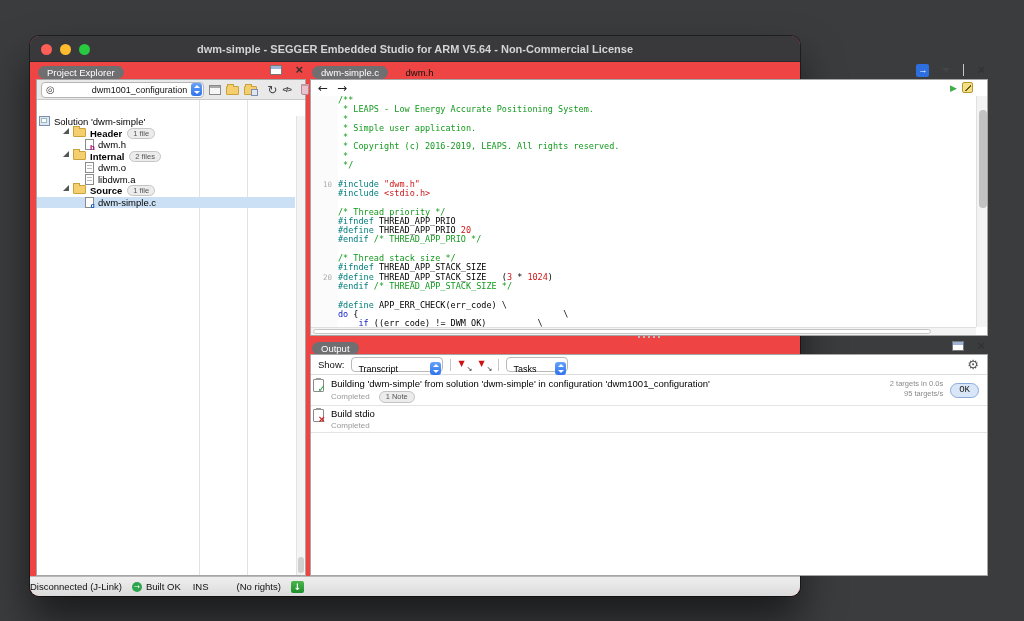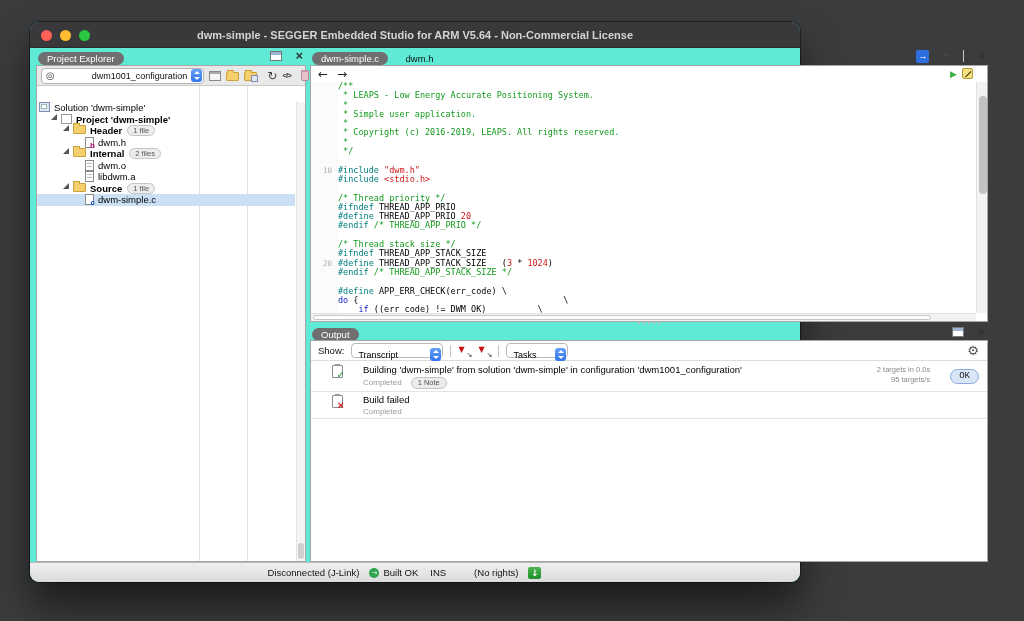--- a/index.html
+++ b/index.html
@@ -1,20 +1,20 @@
 <!DOCTYPE html>
 <html><head>
 <meta charset="utf-8">
 <style>
   * { margin:0; padding:0; box-sizing:border-box; }
   html,body { width:1024px; height:621px; overflow:hidden; }
   body { background:#3b3c3e; font-family:"Liberation Sans", sans-serif; position:relative; }
 
-  .window { position:absolute; left:30px; top:22px; width:770px; height:560px;
-    border-radius:9px; background:#5eead4;
+  .window { position:absolute; left:30px; top:36px; width:770px; height:560px;
+    border-radius:9px; background:#ef4444;
     box-shadow:0 24px 42px rgba(0,0,0,.55), 0 0 0 1px rgba(0,0,0,.45); }
 
   
   .titlebar { position:absolute; left:0; top:0; right:0; height:26px; background:#39393b;
     border-bottom:1px solid #2a2a2c; border-radius:9px 9px 0 0; }
   .title { color:#d4d4d6; font-size:11px; font-weight:bold; text-align:center; line-height:26px;
     white-space:nowrap; overflow:hidden; }
   .lights { position:absolute; left:11px; top:8px; display:flex; gap:8px; }
   .light { width:11px; height:11px; border-radius:50%; display:inline-block; }
   .l-red{background:#ff5f57;} .l-yellow{background:#febc2e;} .l-green{background:#28c840;}
@@ -130,37 +130,37 @@
   .show-label { font-size:9.5px; color:#111; }
   .dropdown { display:flex; align-items:center; justify-content:space-between; background:#fff;
     border:1px solid #b9b9b9; border-radius:4px; height:15px; font-size:9px; padding:8px 1px 0 6px; }
   .dd-transcript { width:92px; } .dd-tasks { width:62px; }
   .funnel-red { position:relative; width:13px; height:12px; }
   .funnel-red::before { content:"▼"; font-family:"DejaVu Sans", sans-serif; position:absolute; left:0; top:0; color:#cc1111; font-size:8px; line-height:10px; }
   .funnel-red::after { content:"↘"; font-family:"DejaVu Sans", sans-serif; position:absolute; right:-1px; bottom:-2px; color:#222; font-size:7px; line-height:7px; }
   .show-gear { position:absolute; right:8px; top:3px; }
 
   .out-rows { position:absolute; left:0; top:21px; right:0; bottom:0; overflow:hidden; }
-  .out-row { min-height:24px; border-bottom:1px solid #e4e4e4; display:flex; padding:2px 8px 2px 21px; gap:20px; align-items:flex-start; }
+  .out-row { min-height:24px; border-bottom:1px solid #e4e4e4; display:flex; padding:2px 8px 2px 2px; gap:7px; align-items:flex-start; }
   .clip { flex:none; width:11px; height:13px; background:#fff; border:1px solid #8a8a8a; border-radius:1px; position:relative; margin-top:1px; }
   .clip::before { content:""; position:absolute; left:2px; top:-2px; width:5px; height:2px; background:#9a9a9a; }
   .clip.task-success::after { content:"✓"; font-family:"DejaVu Sans", sans-serif; position:absolute; right:-3px; bottom:-3px; color:#1d9e33; font-size:10px; font-weight:bold; line-height:10px; }
   .clip.task-failed::after { content:"×"; position:absolute; right:-2px; bottom:-3px; color:#d42222; font-size:11px; font-weight:bold; line-height:10px; }
   .row-main { flex:1; }
   .row-title { font-size:9.5px; color:#000; line-height:12px; }
   .row-sub { display:flex; gap:9px; align-items:center; margin-top:1px; }
   .row-status { font-size:8px; color:#999; }
   .note-badge { font-size:7.5px; color:#555; background:#ececec; border:1px solid #c3c3c3; border-radius:7px; padding:0 6px; line-height:9.5px; }
   .row-detail { flex:none; text-align:right; font-size:7.5px; color:#8a8a8a; line-height:9.5px; margin-top:1px; }
   .ok-btn { flex:none; align-self:center; background:#d9e6f8; border:1px solid #89abdc; border-radius:9px;
     font-size:9px; line-height:13px; padding:0 8px; color:#222; font-family:Liberation Mono, monospace; }
 
   
   .statusbar { position:absolute; left:0; right:0; bottom:0; height:20px; background:linear-gradient(#efefef,#dbdbdb);
-    border-top:1px solid #b8b8b8; border-radius:0 0 9px 9px; display:flex; align-items:center; justify-content:center;
+    border-top:1px solid #b8b8b8; border-radius:0 0 9px 9px; display:flex; align-items:center; justify-content:flex-start;
     font-size:9.5px; color:#111; }
   .sb-conn { margin-right:10px; }
   .sb-built { display:flex; align-items:center; gap:4px; margin-right:12px; }
   .built-ok-icon { width:10px; height:10px; border-radius:50%; background:#2ea44f; color:#fff; font-size:7px;
     line-height:10px; text-align:center; font-family:"DejaVu Sans", sans-serif; }
   .sb-ins { margin-right:28px; }
   .sb-noeditor { margin-right:10px; }
   .dl-icon { width:13px; height:12px; border-radius:2px; background:linear-gradient(#4db54d,#1d8f2c);
     color:#fff; font-size:9px; font-weight:bold; line-height:12px; text-align:center;
     font-family:"DejaVu Sans", sans-serif; margin-right:21px; }
@@ -204,26 +204,20 @@
         <span class="vsep"></span>
         <span class="tb-icon gear-icon">⚙</span>
       </div>
       <div class="vline vl1"></div>
       <div class="vline vl2"></div>
       <div class="tree" id="tree">
           <div class="tree-row">
             <span class="tree-indent" style="width: 2px;"></span>
             <span class="ticon solution"></span>
             <span class="tlabel">Solution 'dwm-simple'</span>
-          </div>
-          <div class="tree-row">
-            <span class="tree-indent" style="width: 14px;"></span>
-            <span class="expander"></span>
-            <span class="ticon project"></span>
-            <span class="tlabel bold">Project 'dwm-simple'</span>
           </div>
           <div class="tree-row">
             <span class="tree-indent" style="width: 26px;"></span>
             <span class="expander"></span>
             <span class="ticon folder"></span>
             <span class="tlabel bold">Header</span>
             <span class="tbadge">1 file</span>
           </div>
           <div class="tree-row">
             <span class="tree-indent" style="width: 38px;"></span>
@@ -337,21 +331,21 @@
             </div>
             <div class="row-detail">
               <div>2 targets in 0.0s</div>
               <div>95 targets/s</div>
             </div>
             <button class="ok-btn">OK</button>
           </div>
           <div class="out-row">
             <span class="clip task-failed"></span>
             <div class="row-main">
-              <div class="row-title">Build failed</div>
+              <div class="row-title">Build stdio</div>
               <div class="row-sub">
                 <span class="row-status">Completed</span>
               </div>
             </div>
           </div>
         </div>
     </div>
   </div>
 
   <div class="statusbar">

